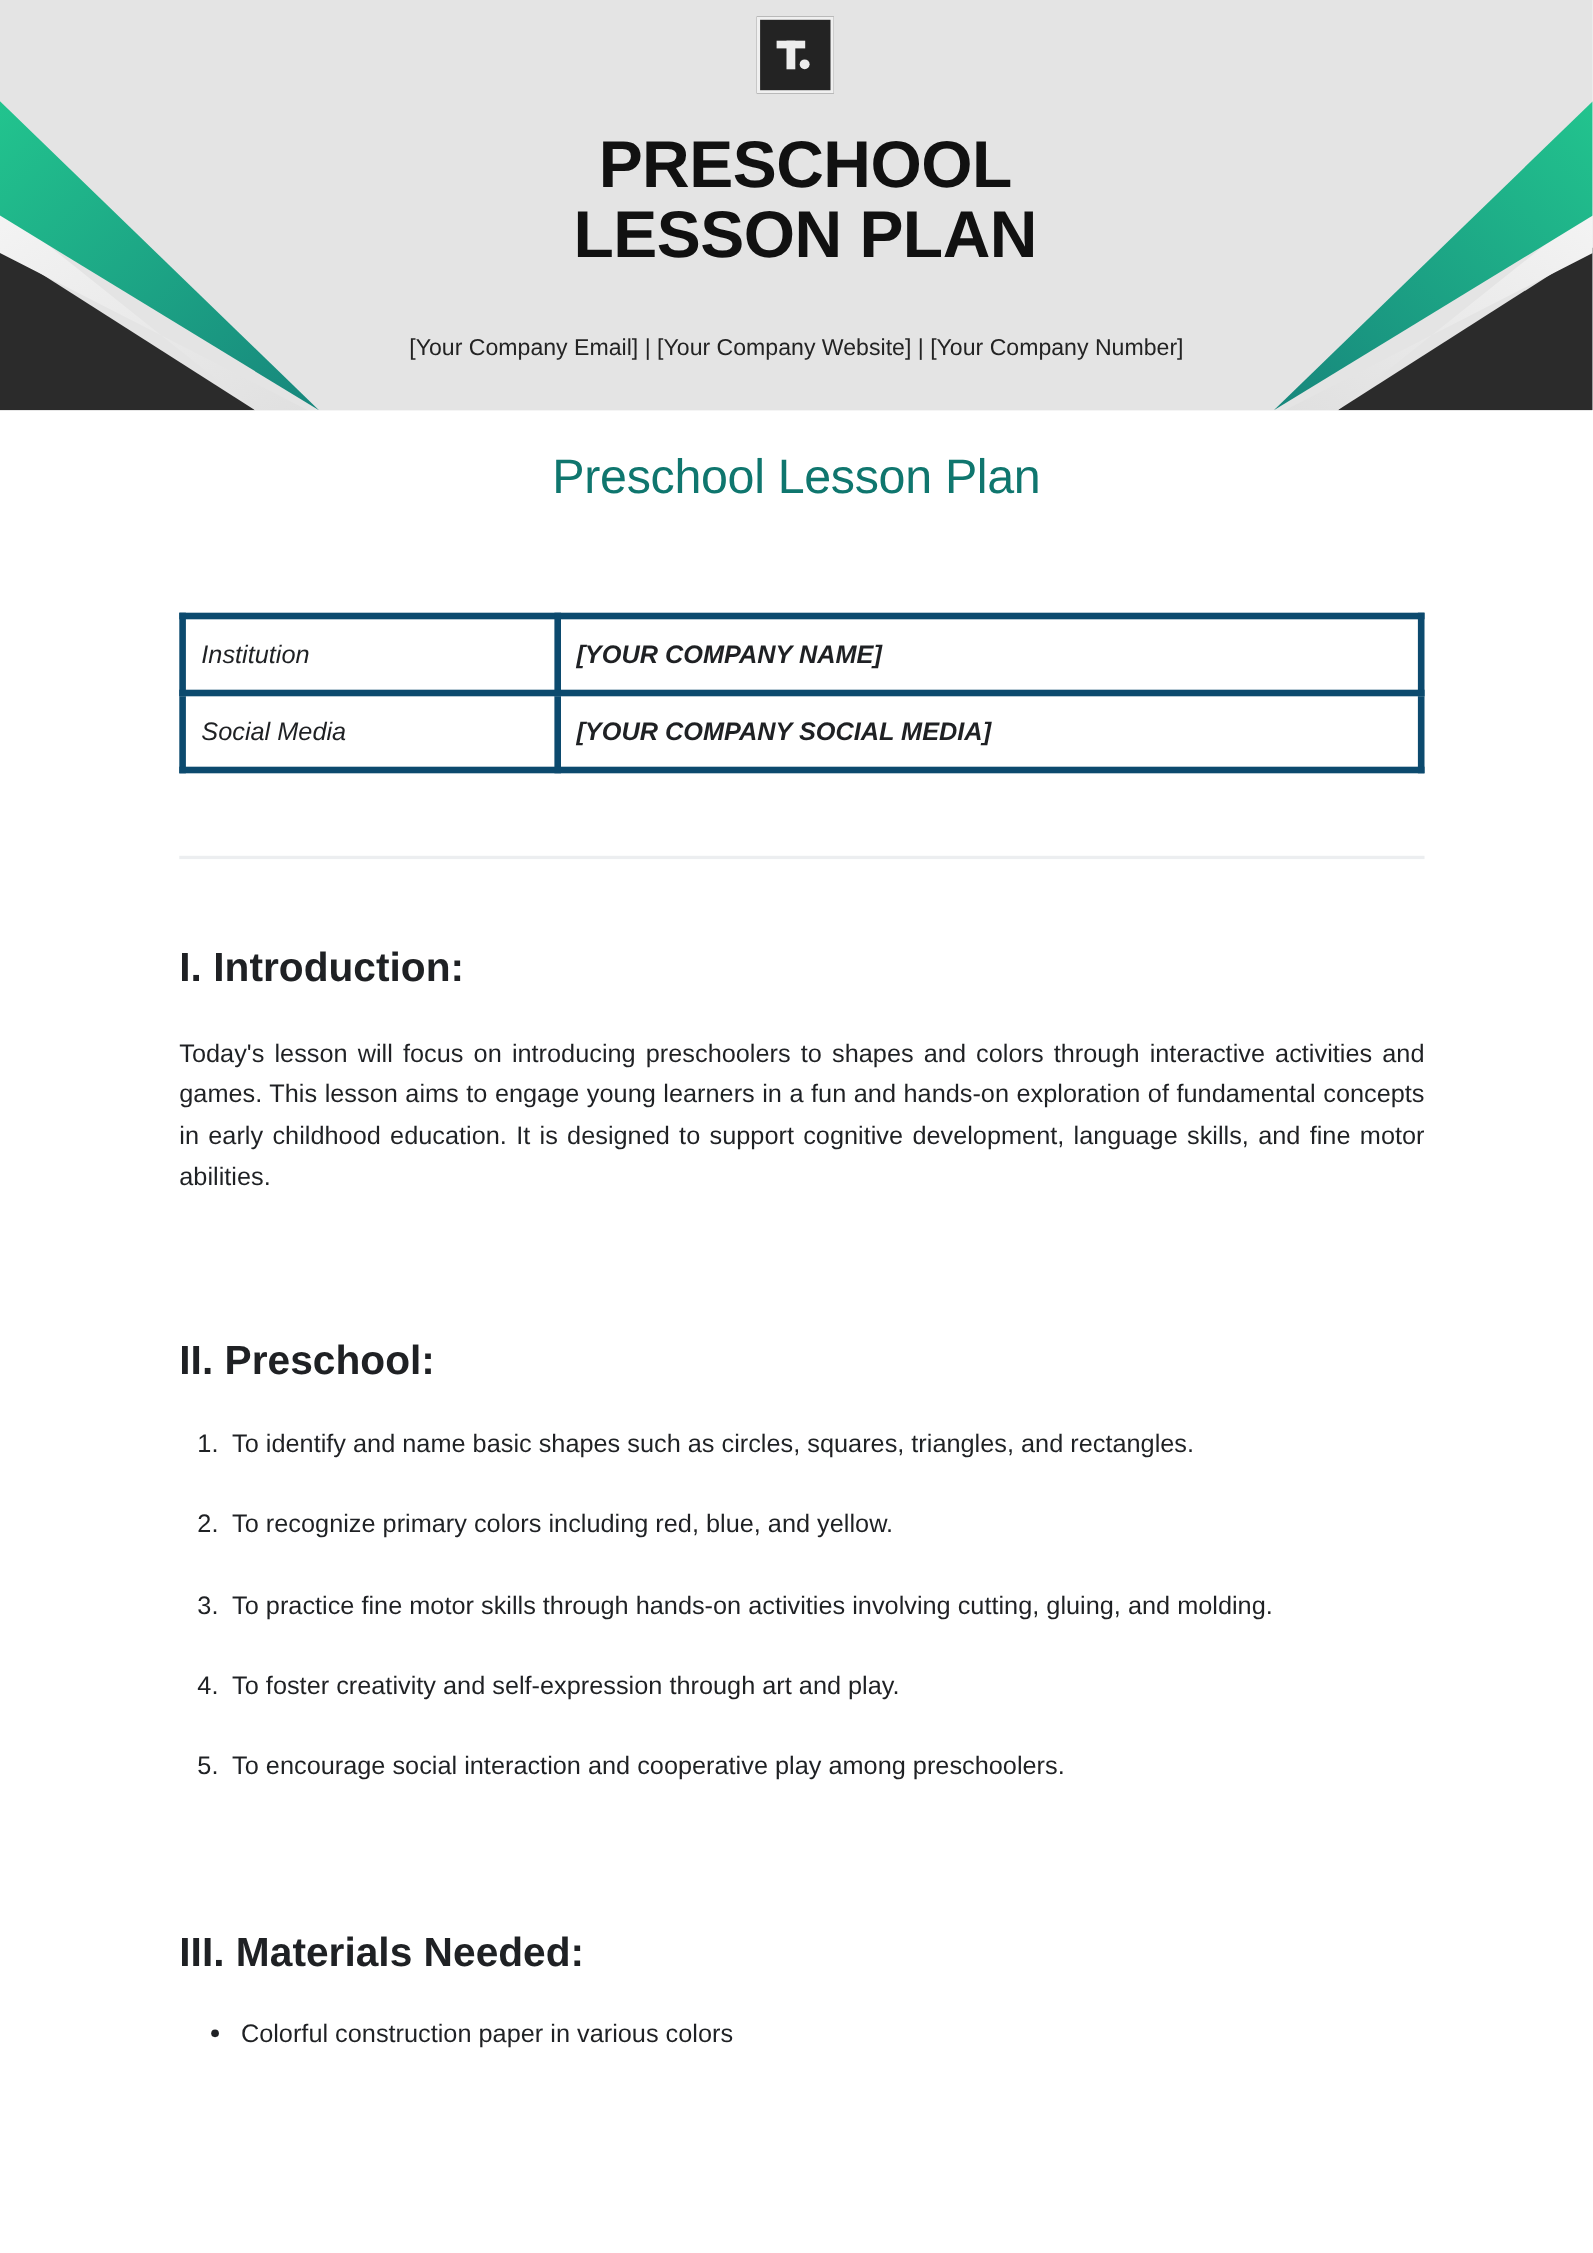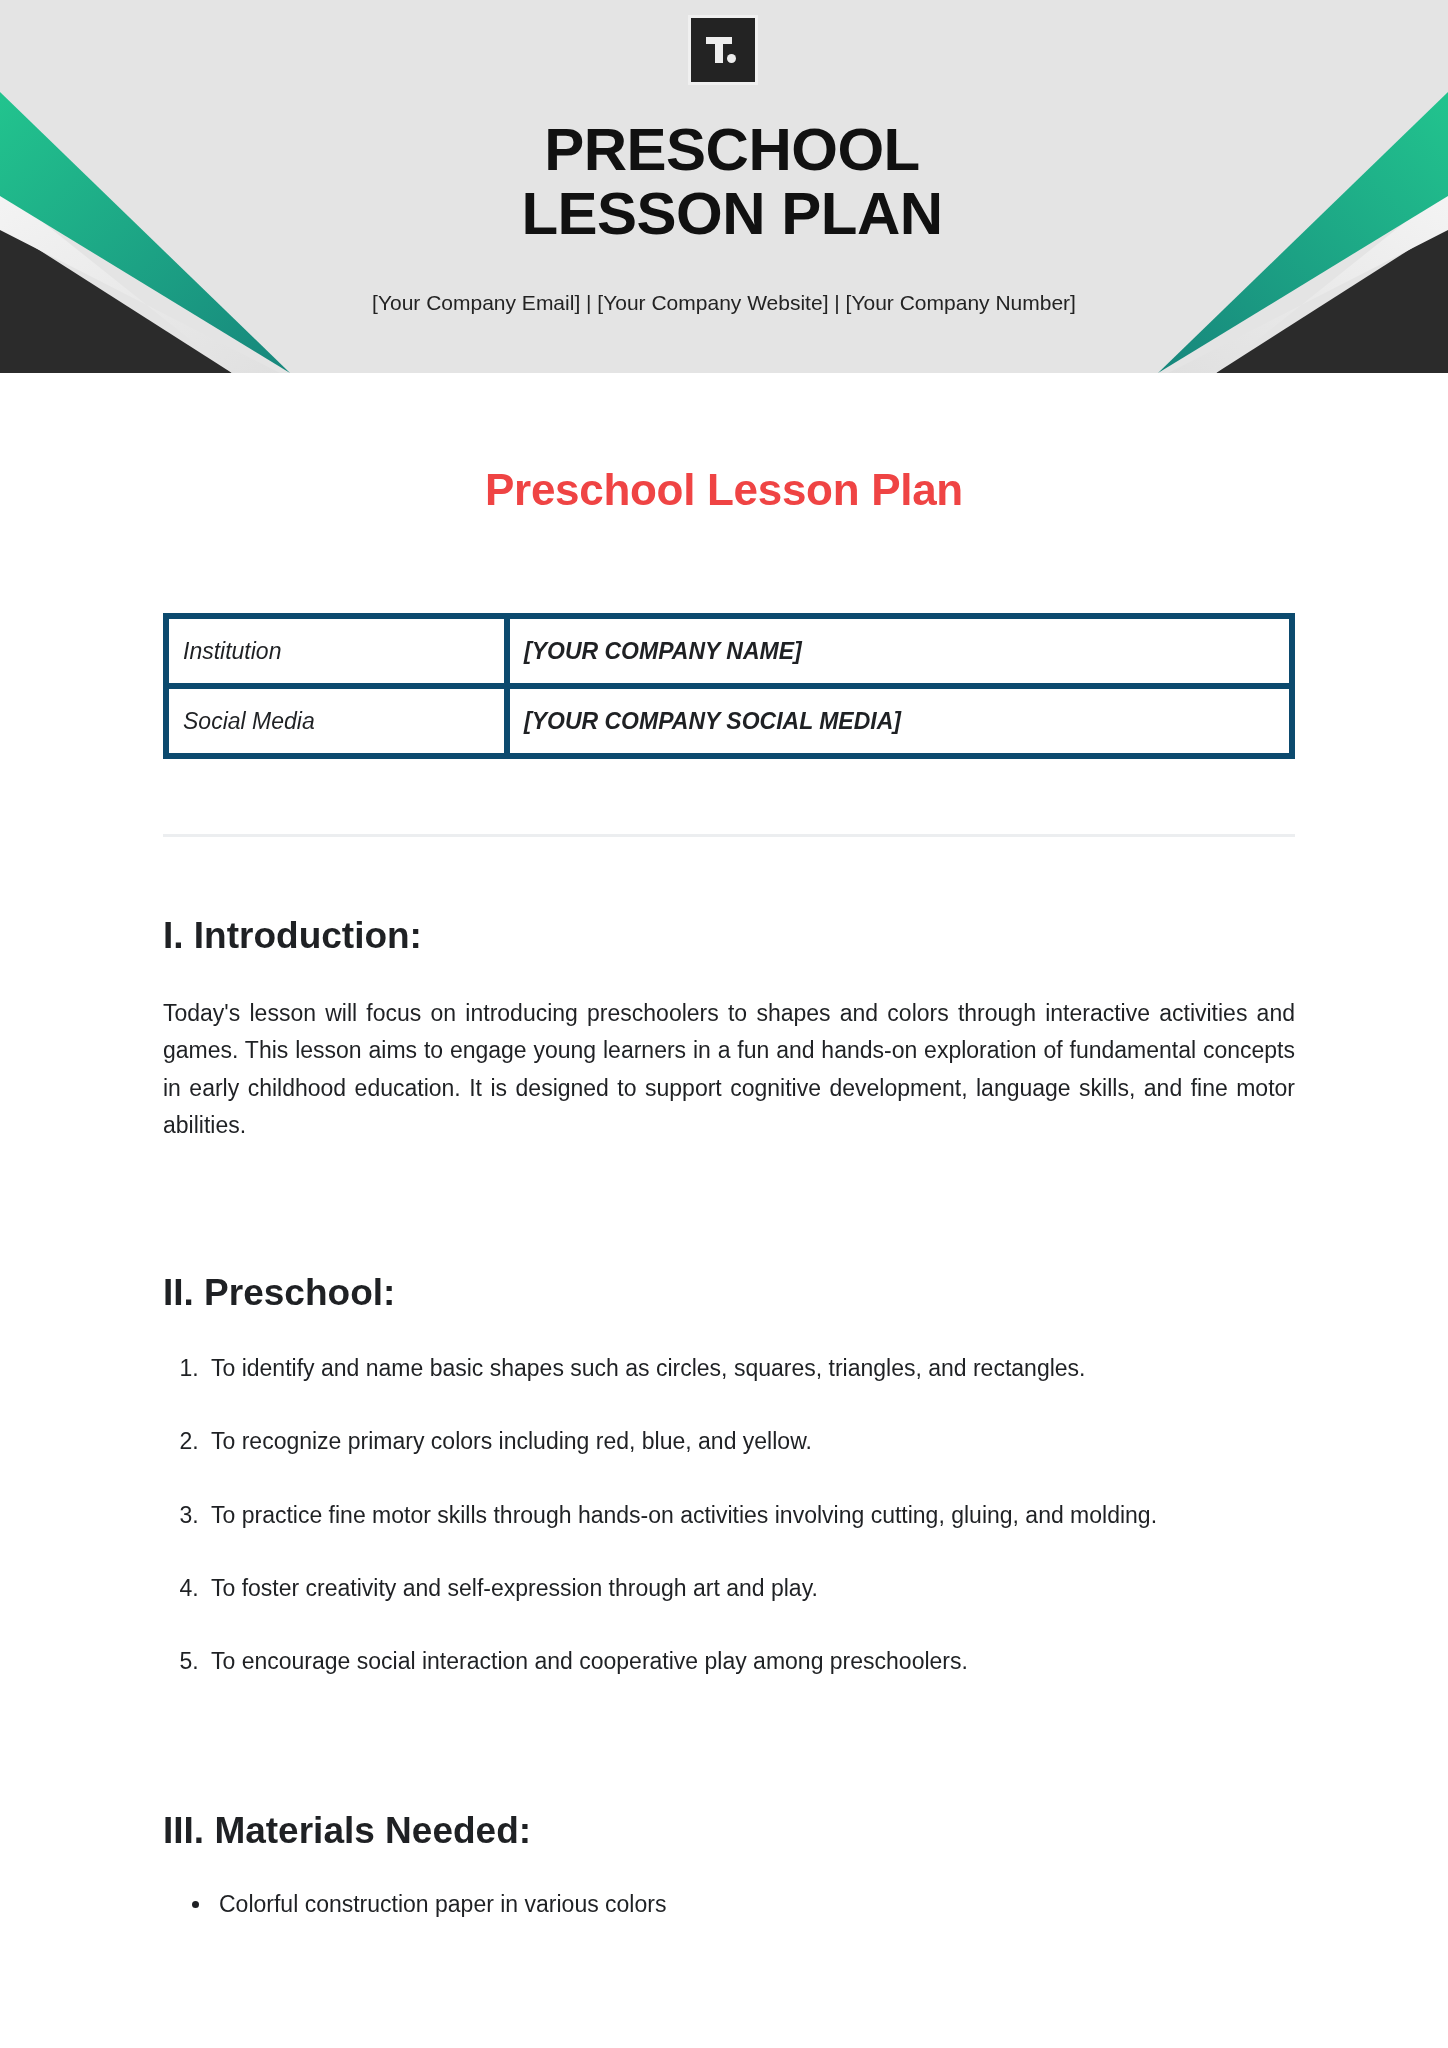--- a/index.html
+++ b/index.html
@@ -93,43 +93,43 @@
     font-weight: bold;
     letter-spacing: -0.5px;
     color: #111111;
   }
   .banner-title .line { display: block; }
 
   .banner-contact {
     position: absolute;
     left: 0;
     right: 0;
-    top: 291px;
+    top: 305px;
     z-index: 4;
     text-align: center;
     font-size: 21px;
     color: #232323;
     font-weight: normal;
   }
 
   
   .doc {
     position: relative;
     padding: 0 163px;
     box-sizing: border-box;
     width: 1448px;
   }
 
   .doc-title {
     text-align: center;
     font-size: 44px;
-    font-weight: bold;
-    color: #ef4444;
+    font-weight: normal;
+    color: #0f766e;
     margin: 0;
-    padding-top: 92px;
+    padding-top: 36px;
     letter-spacing: -0.3px;
   }
 
   .info-table {
     margin-top: 98px;
     width: 1132px;
     border-collapse: collapse;
     table-layout: fixed;
   }
   .info-table td {

